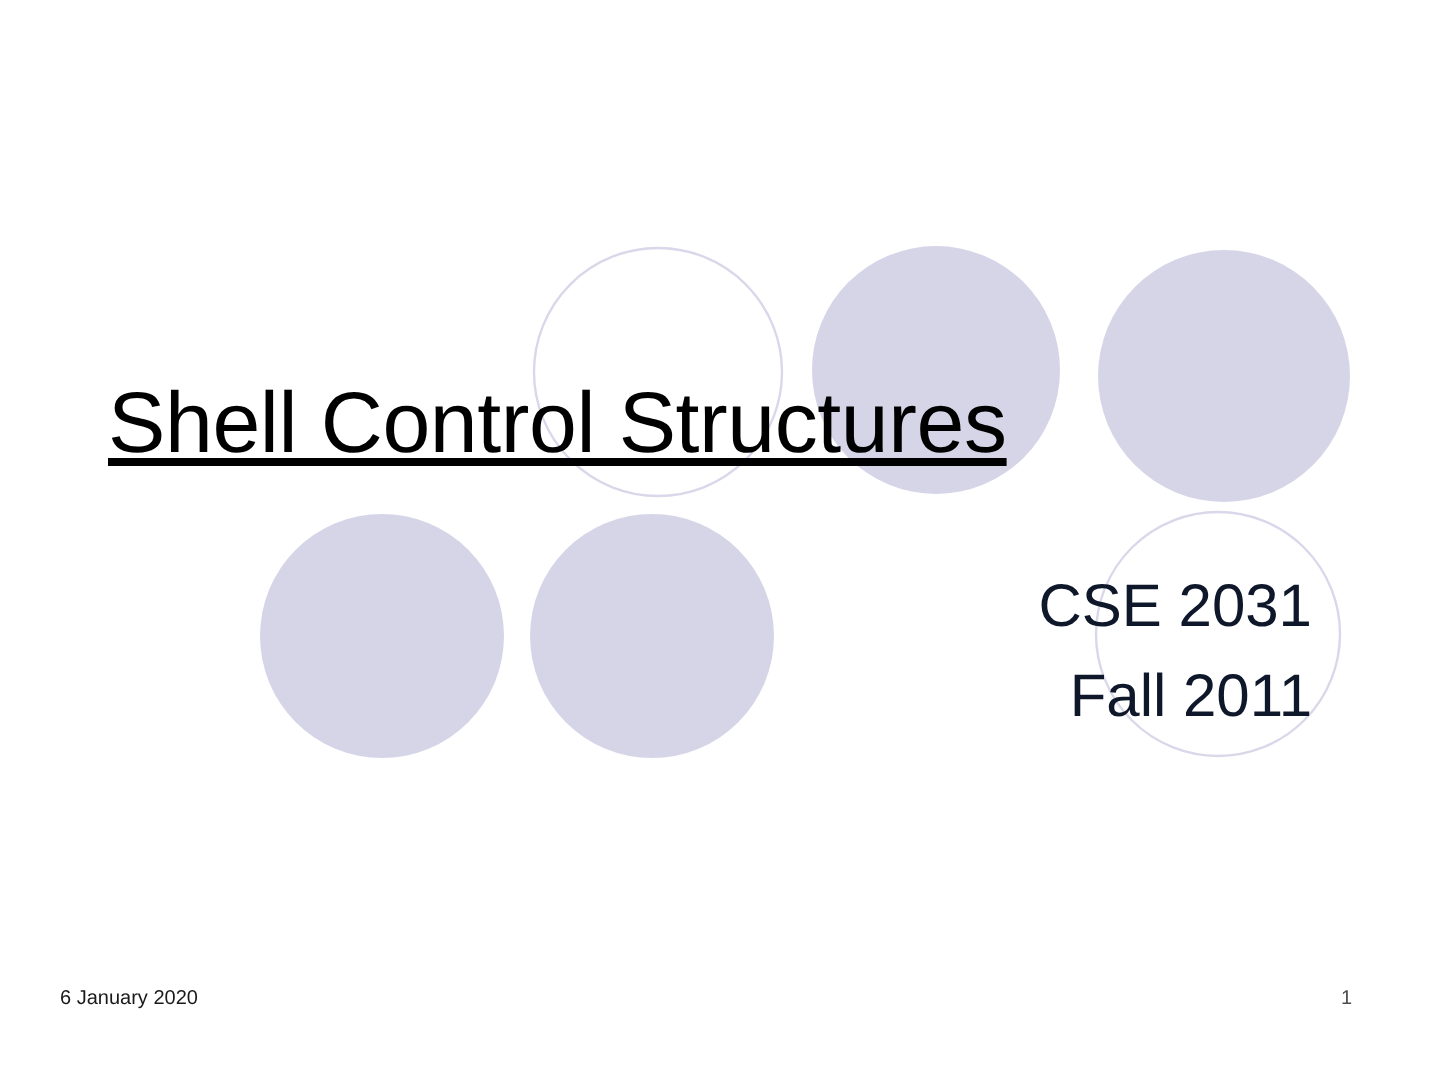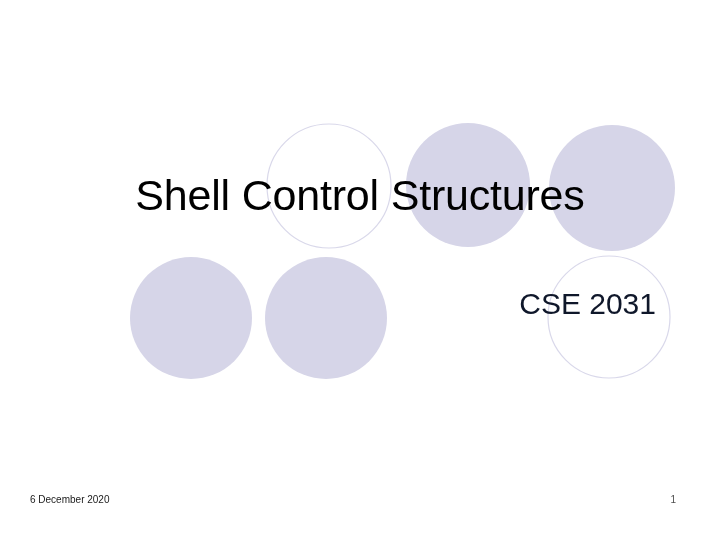--- a/index.html
+++ b/index.html
@@ -22,23 +22,24 @@
     position: absolute;
     left: 0;
     top: 0;
     width: 720px;
     height: 540px;
     pointer-events: none;
   }
   .title-block {
     position: absolute;
     left: 54px;
-    top: 172px;
+    top: 189px;
     width: 612px;
-    text-align: center;
+    text-align: left;
+    text-decoration: underline;
   }
   #slide-title {
     margin: 0;
     font-family: "Liberation Sans", sans-serif;
     font-weight: normal;
     font-size: 43px;
     line-height: 46px;
     color: #000000;
     letter-spacing: -0.2px;
     white-space: nowrap;
@@ -92,19 +93,20 @@
     <circle cx="326" cy="318" r="61" fill="#d6d5e8"></circle>
     <circle cx="609" cy="317" r="61" fill="none" stroke="#d9d8ea" stroke-width="1.2"></circle>
   </svg>
 
   <div class="title-block">
     <h1 id="slide-title">Shell Control Structures</h1>
   </div>
 
   <div class="subtitle-block">
     <div class="subtitle-line">CSE 2031</div>
+    <div class="subtitle-line">Fall 2011</div>
   </div>
 
-  <div class="footer-date">6 December 2020</div>
+  <div class="footer-date">6 January 2020</div>
 
   <div class="footer-page">1</div>
 
 </div>
 
 </body></html>

